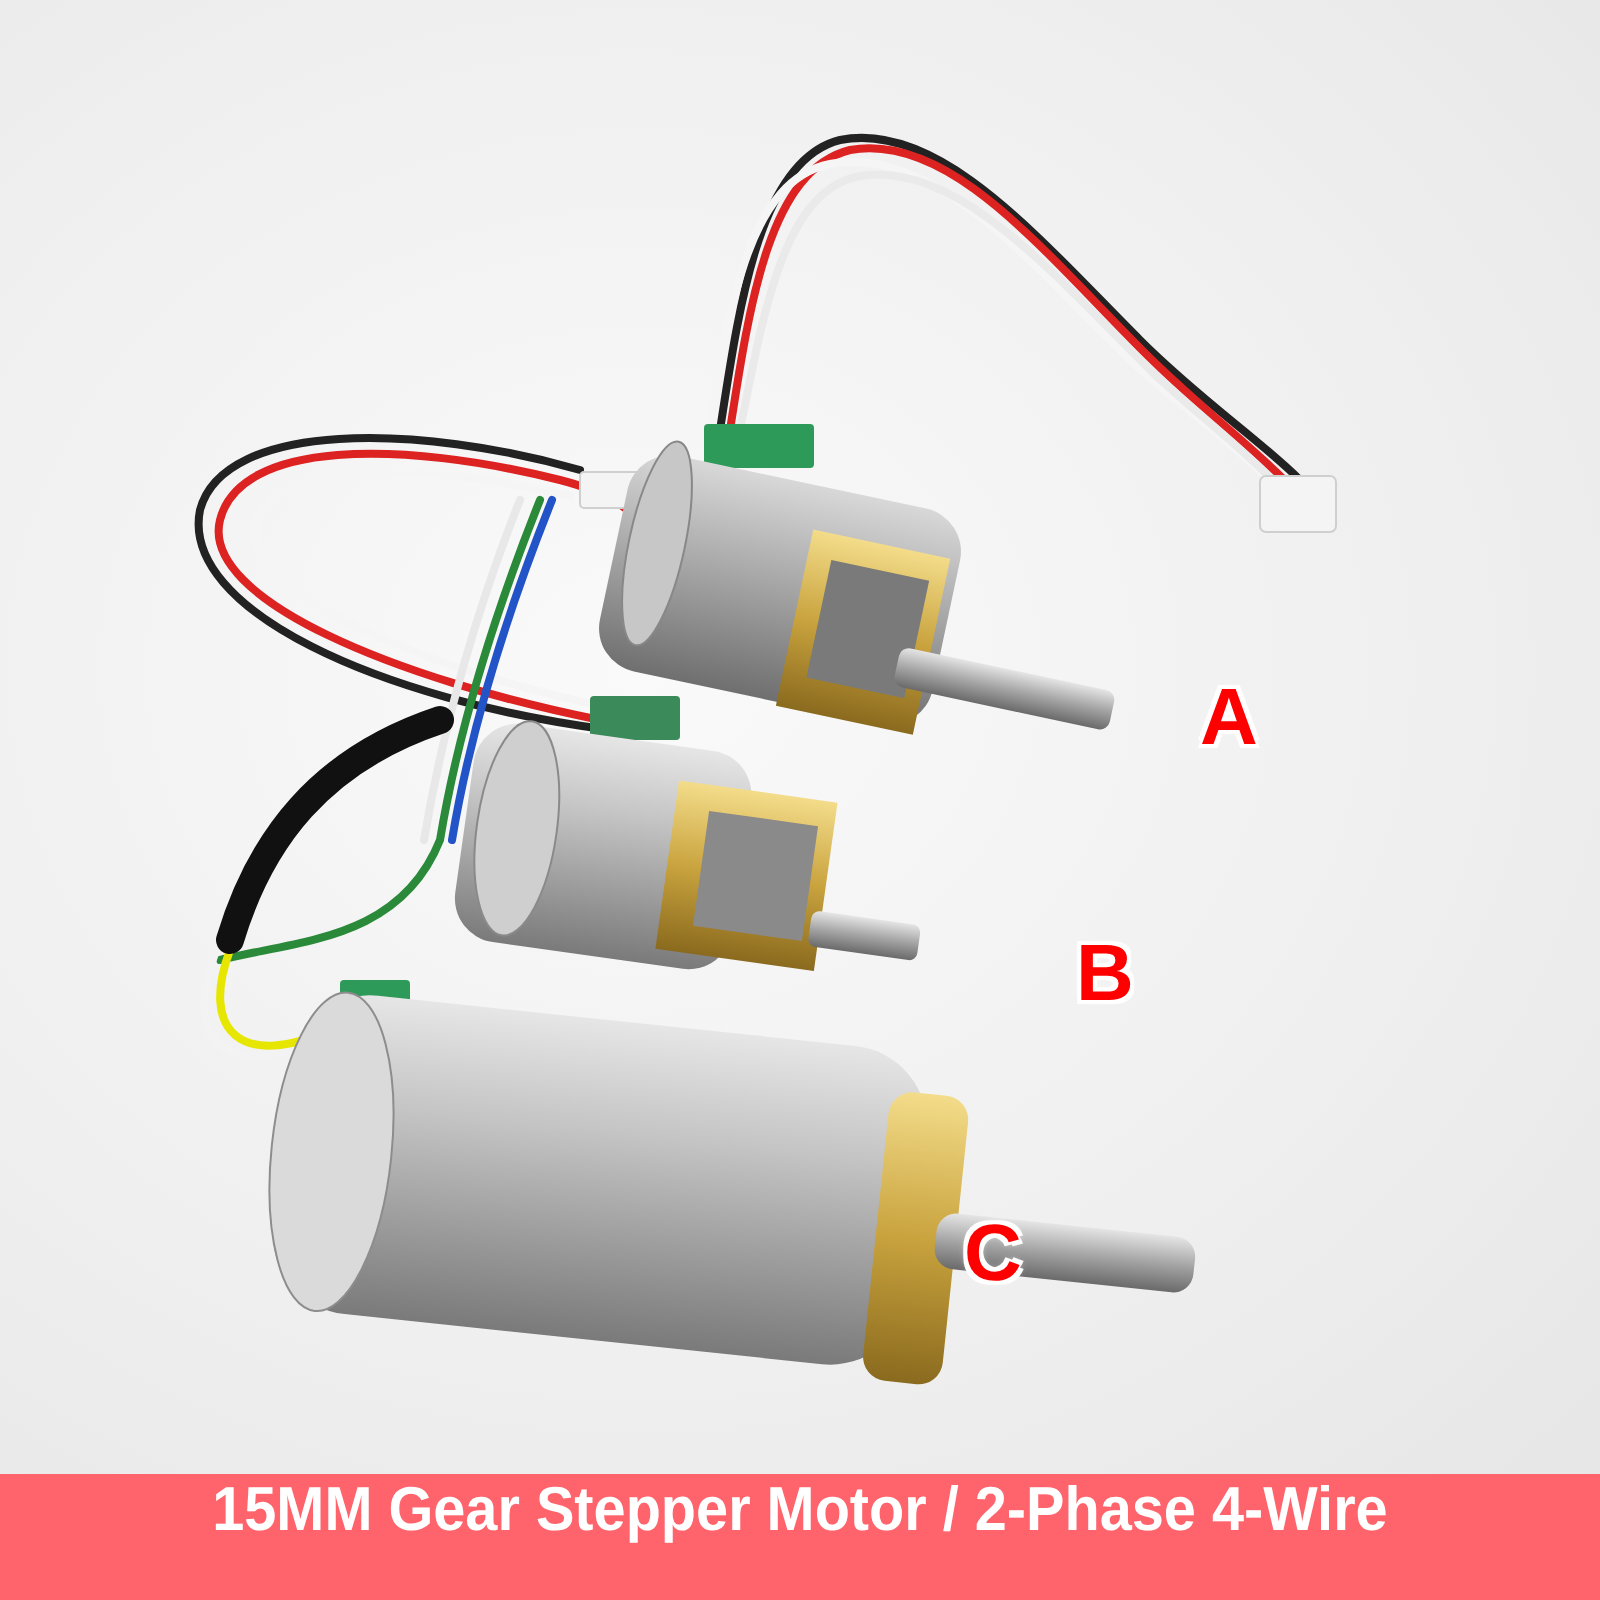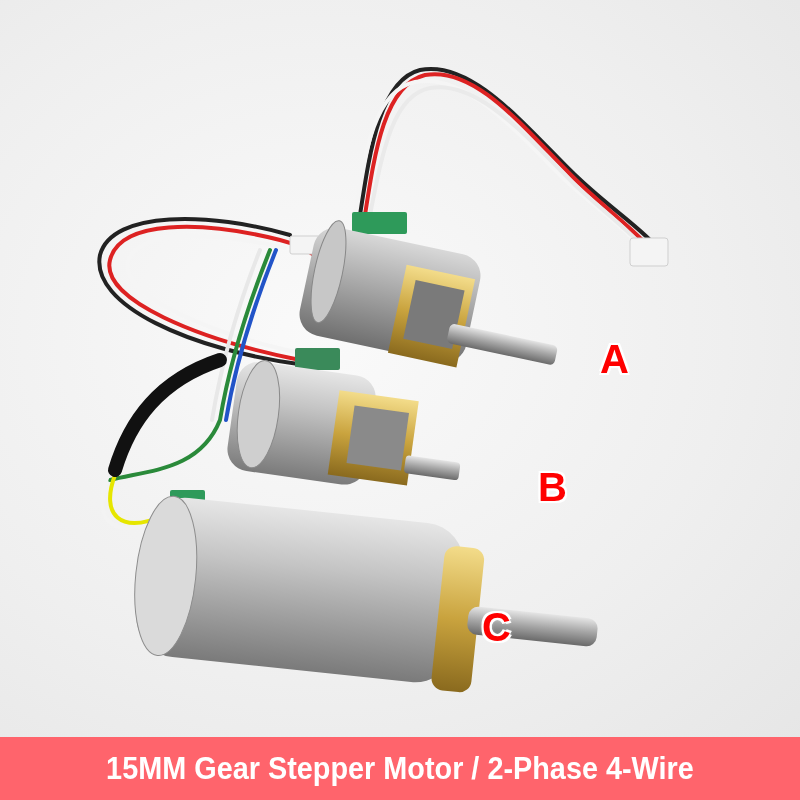--- a/index.html
+++ b/index.html
@@ -1,19 +1,19 @@
 <!DOCTYPE html>
 <html><head>
 <meta charset="utf-8">
 <style>
   html, body { margin:0; padding:0; }
   body { width:800px; height:800px; overflow:hidden; background:#f1f1f1; position:relative; font-family:"Liberation Sans", sans-serif; }
   .photo { position:absolute; left:0; top:0; width:800px; height:745px; background: radial-gradient(ellipse at 40% 45%, #fafafa 0%, #efefef 60%, #e6e6e6 100%); }
   .label { position:absolute; font-weight:bold; font-size:40px; color:#ff0000; text-shadow: -2px -2px 0 #fff, 2px -2px 0 #fff, -2px 2px 0 #fff, 2px 2px 0 #fff, 0 0 4px #fff; }
-  .banner { position:absolute; left:0; top:737px; width:800px; height:63px; background:#ff646c; display:flex; align-items:center; justify-content:center; }
+  .banner { position:absolute; left:0; top:737px; width:800px; height:63px; background:#ff646c; display:flex; align-items:flex-start; justify-content:center; }
   .banner span { color:#fff; font-weight:bold; font-size:31px; letter-spacing:0px; white-space:nowrap; transform:scaleX(0.93); }
   svg { position:absolute; left:0; top:0; }
 </style>
 </head>
 <body>
 
 <div class="photo">
   <svg width="800" height="745" viewBox="0 0 800 745">
     <defs>
       <linearGradient id="steel" x1="0" y1="0" x2="0" y2="1">

